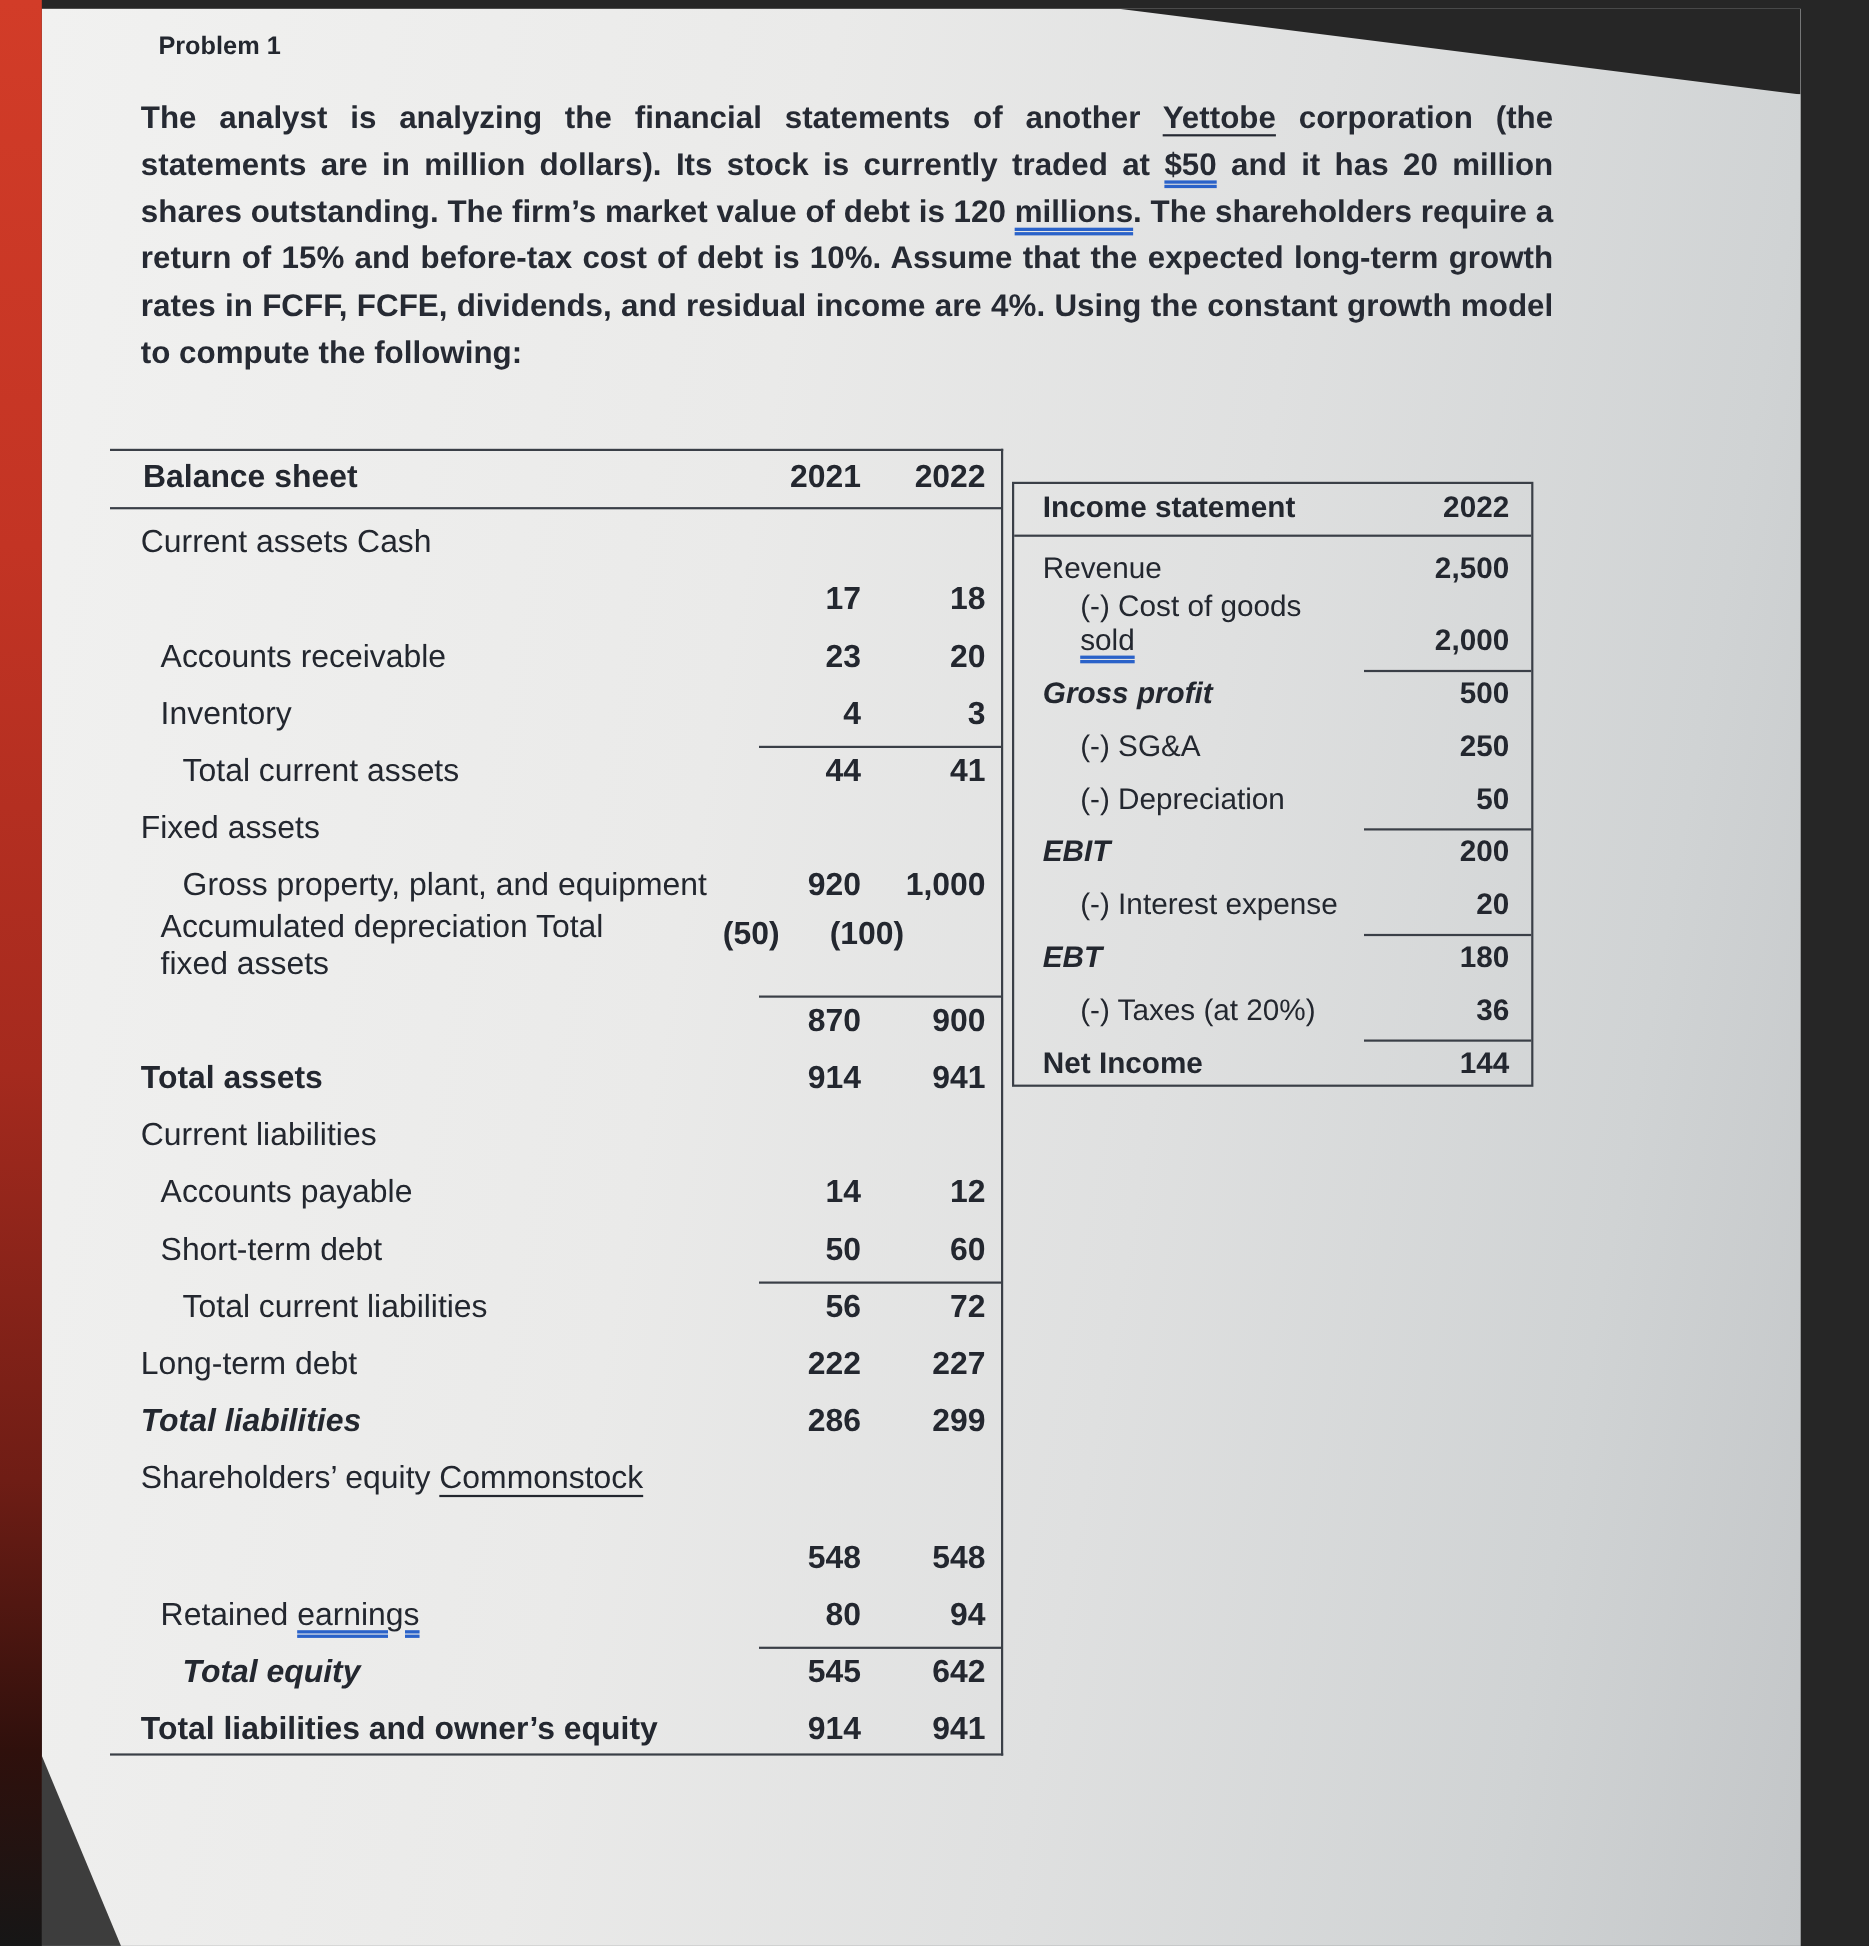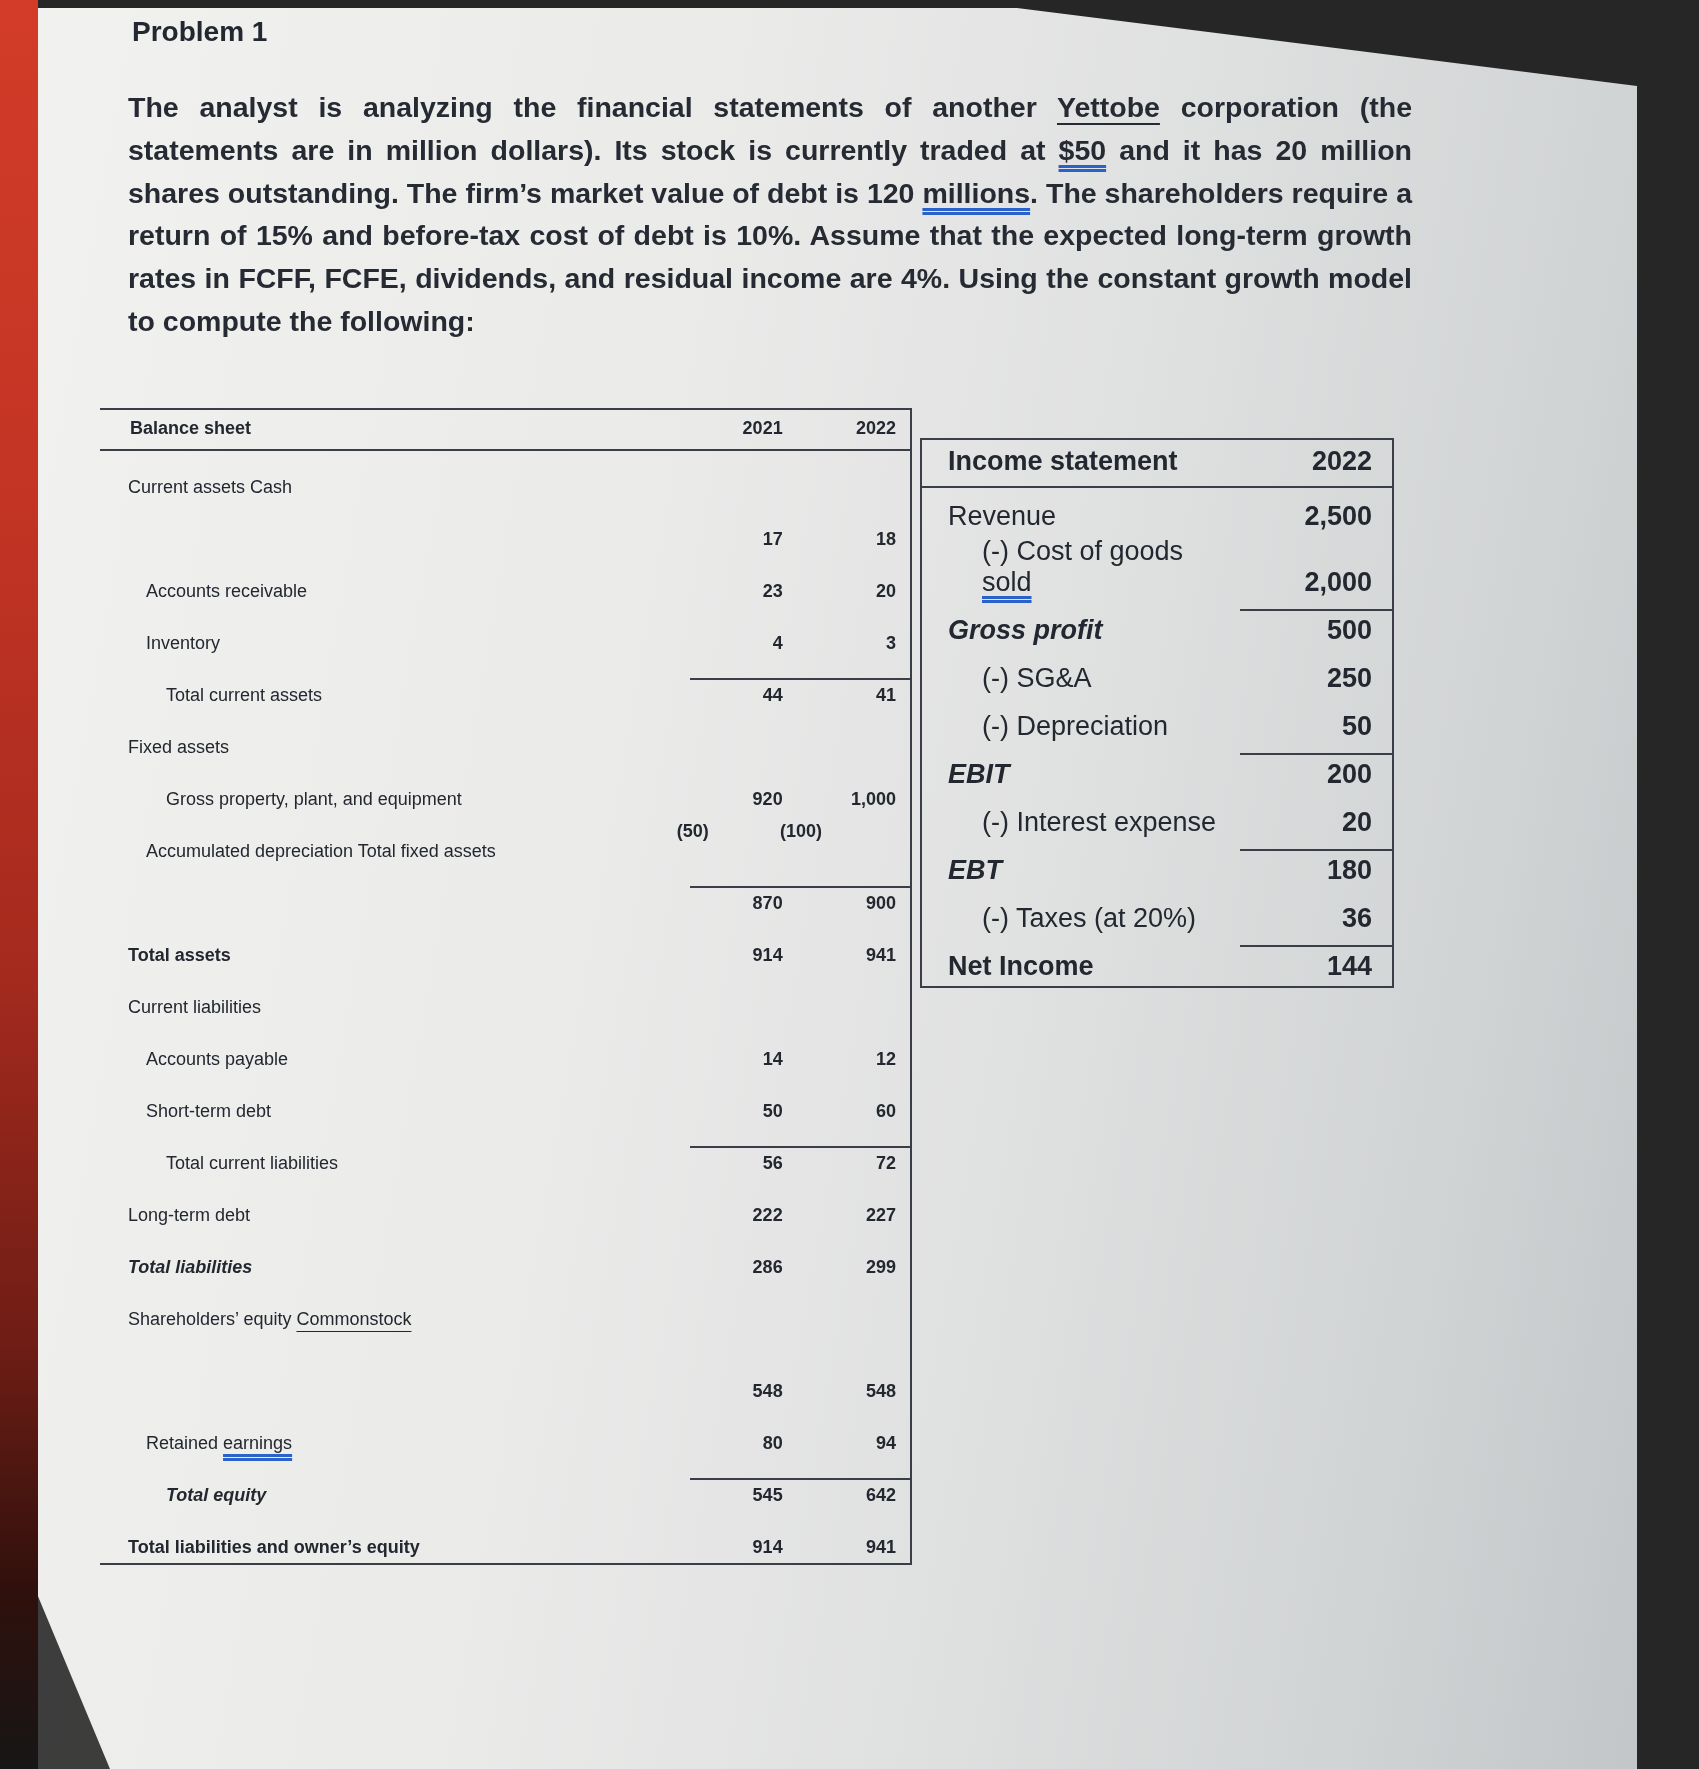--- a/index.html
+++ b/index.html
@@ -25,22 +25,22 @@
     background:#262626;
     clip-path:polygon(0 0,100% 0,100% 100%);
   }
   .bl-dark{
     position:absolute;left:38px;bottom:0;width:72px;height:240px;
     background:#1d1d1d;
     clip-path:polygon(0 28%,0 100%,100% 100%);
     opacity:.85;
   }
   .title{
-    position:absolute;left:128px;top:12px;margin:4px;
-    font-size:28px;font-weight:700;
+    position:absolute;left:128px;top:12px;margin:16px;
+    font-size:23px;font-weight:700;
   }
   .para{
     position:absolute;left:128px;top:86px;width:1284px;margin:0;
     font-size:28.5px;line-height:1.5;font-weight:700;text-align:justify;
     color:#262a33;
   }
   .u-blue{
     text-decoration-line:underline;text-decoration-style:double;
     text-decoration-color:#2a62c9;text-decoration-thickness:3px;
     text-underline-offset:5px;
@@ -53,21 +53,21 @@
   }
   .b{font-weight:700;}
   .i{font-style:italic;}
 
   
   .bs{
     position:absolute;left:100px;top:408px;width:810px;
     border-top:2px solid var(--ln);
     border-right:2px solid var(--ln);
     border-bottom:2px solid var(--ln);
-    font-size:18px;
+    font-size:29px;
   }
   .bs-head{display:flex;align-items:flex-end;border-bottom:2px solid var(--ln);padding:8px 0 10px 0;}
   .bs-title{flex:1;padding-left:30px;font-weight:700;}
   .vals{display:flex;width:220px;flex-shrink:0;}
   .num{width:104px;text-align:right;padding-right:10px;font-weight:700;}
   .num:last-child{width:116px;padding-right:14px;}
   .bs-row{display:flex;align-items:flex-end;min-height:47px;padding-bottom:5px;}
   .bs-row .lbl{flex:1;min-width:0;}
   .bs .ind0{padding-left:28px;}
   .bs .ind1{padding-left:46px;}

